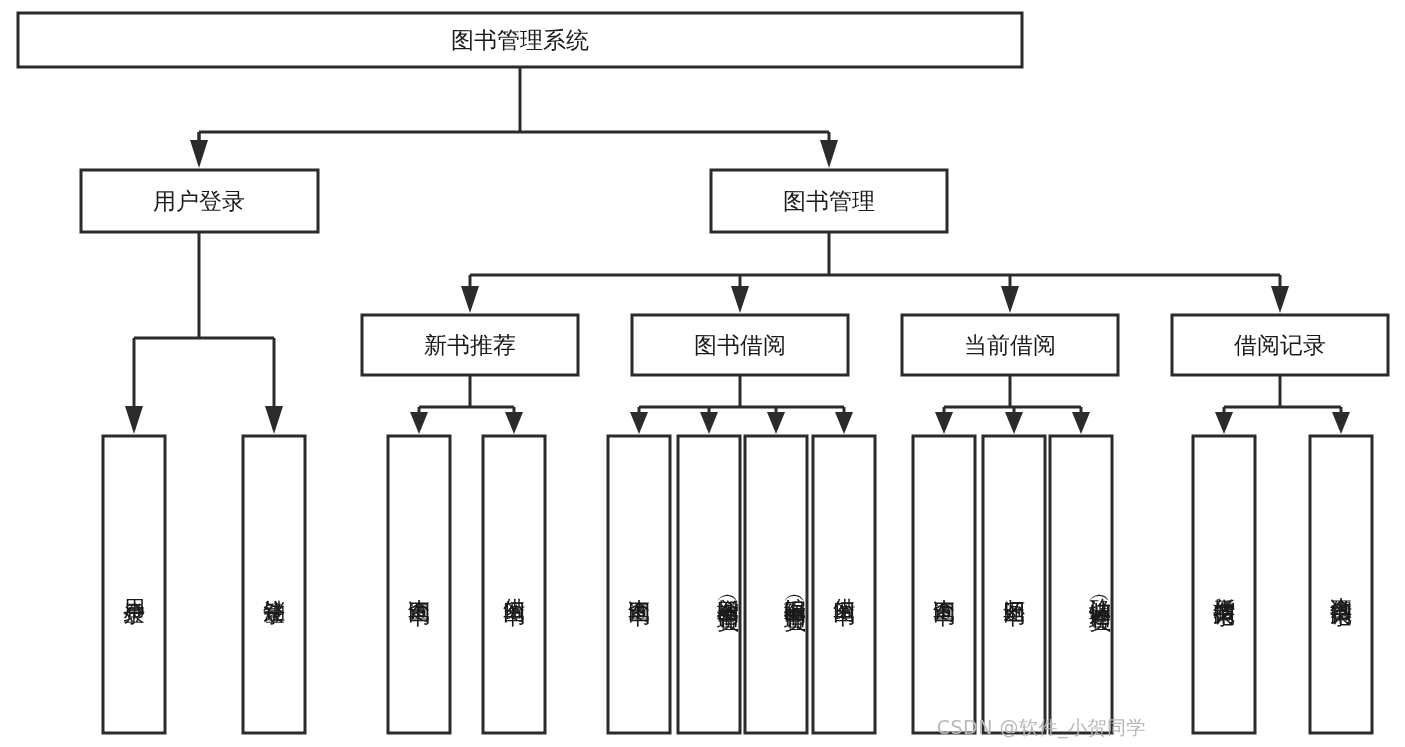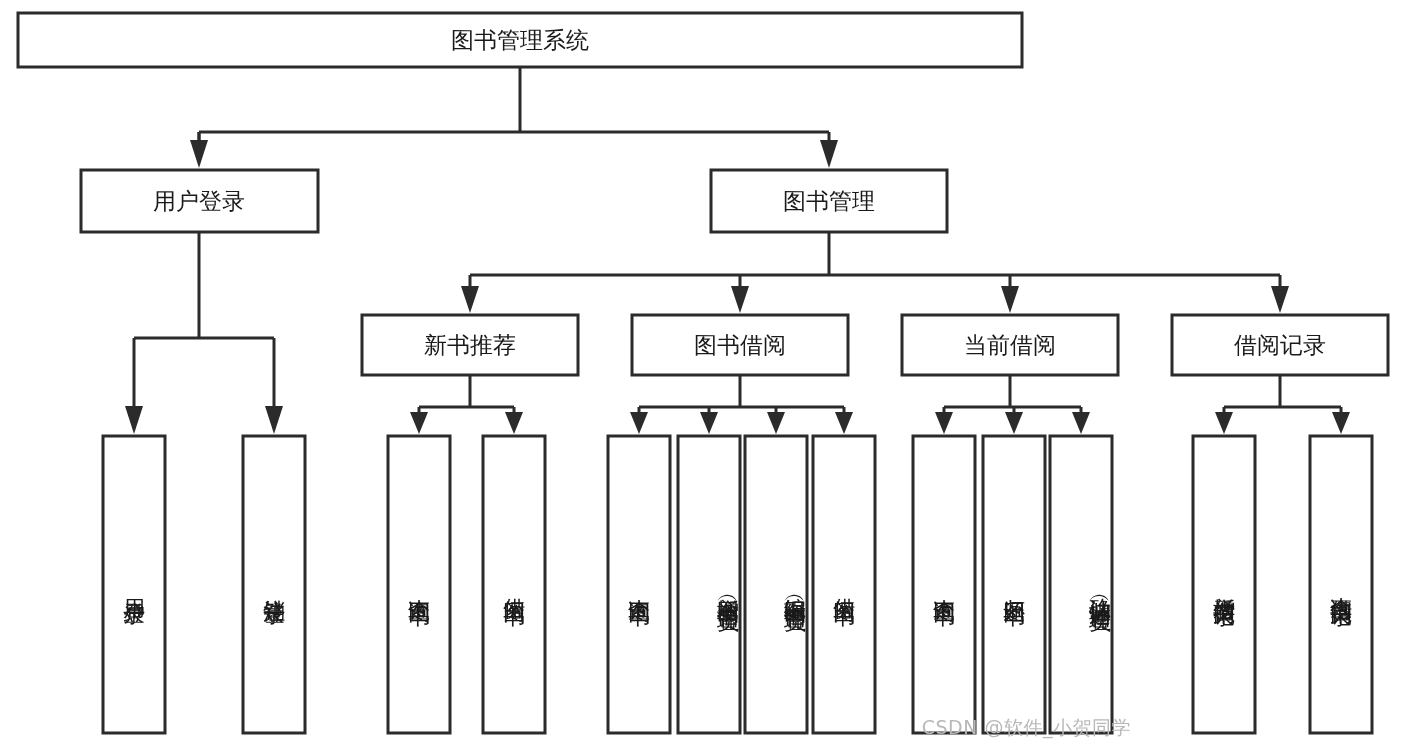--- a/index.html
+++ b/index.html
@@ -56,21 +56,21 @@
     font-family: "DejaVu Sans", "Liberation Sans", sans-serif;
     font-size: 22px;
     line-height: 1.12;
     letter-spacing: 2px;
     color: #1a1a1a;
     white-space: nowrap;
     pointer-events: none;
   }
   .watermark {
     position: absolute;
-    right: 25px;
+    right: 10px;
     bottom: 6px;
     font-family: "DejaVu Sans", "Liberation Sans", sans-serif;
     font-size: 19px;
     color: #b8b8b8;
     letter-spacing: 0.5px;
     white-space: nowrap;
   }
 </style>
 </head>
 <body>

